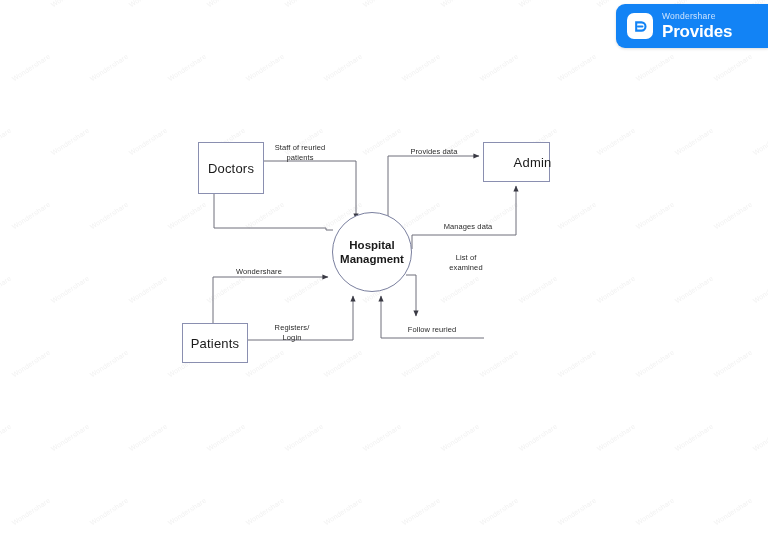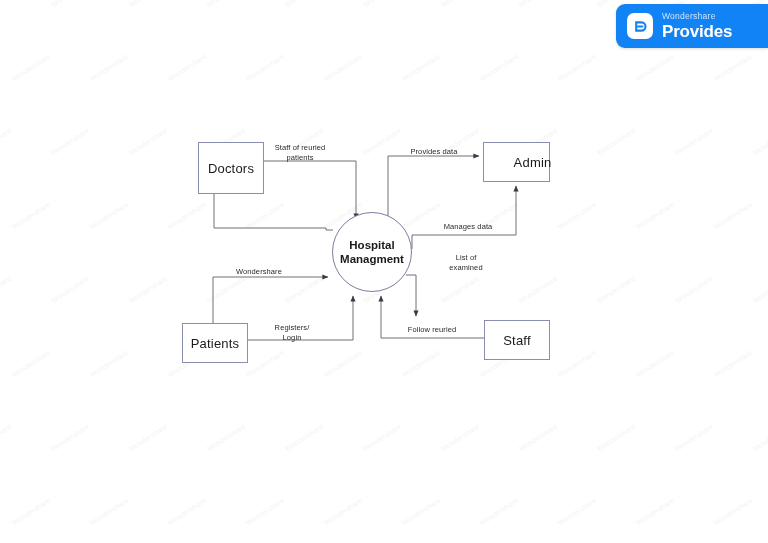--- a/index.html
+++ b/index.html
@@ -273,23 +273,20 @@
   </div>
 
   <div class="node-box" style="left:483px; top:142px; width:67px; height:40px;padding-left:32px;">
     <span>Admin</span>
   </div>
 
   <div class="node-box" style="left:182px; top:323px; width:66px; height:40px;">
     <span>Patients</span>
   </div>
 
-  <div class="node-box" style="left:484px; top:320px; width:66px; height:40px;">
-    <span>Staff</span>
-  </div>
 
   <div class="node-circle" style="left:332px; top:212px; width:80px; height:80px;font-weight:bold;">
     <span>Hospital
 Managment</span>
   </div>
 
   <div class="flow-label" style="left:260px; top:143px; width:80px;">Staff of reuried
 patients</div>
 
 

